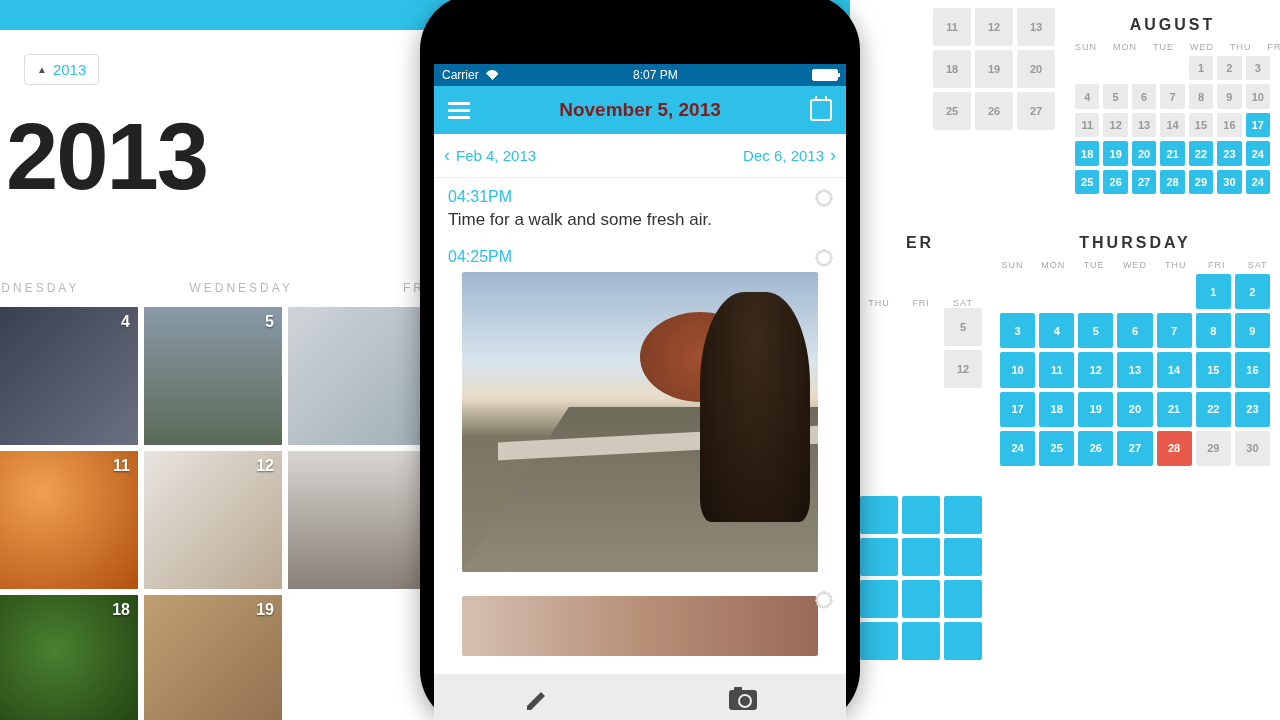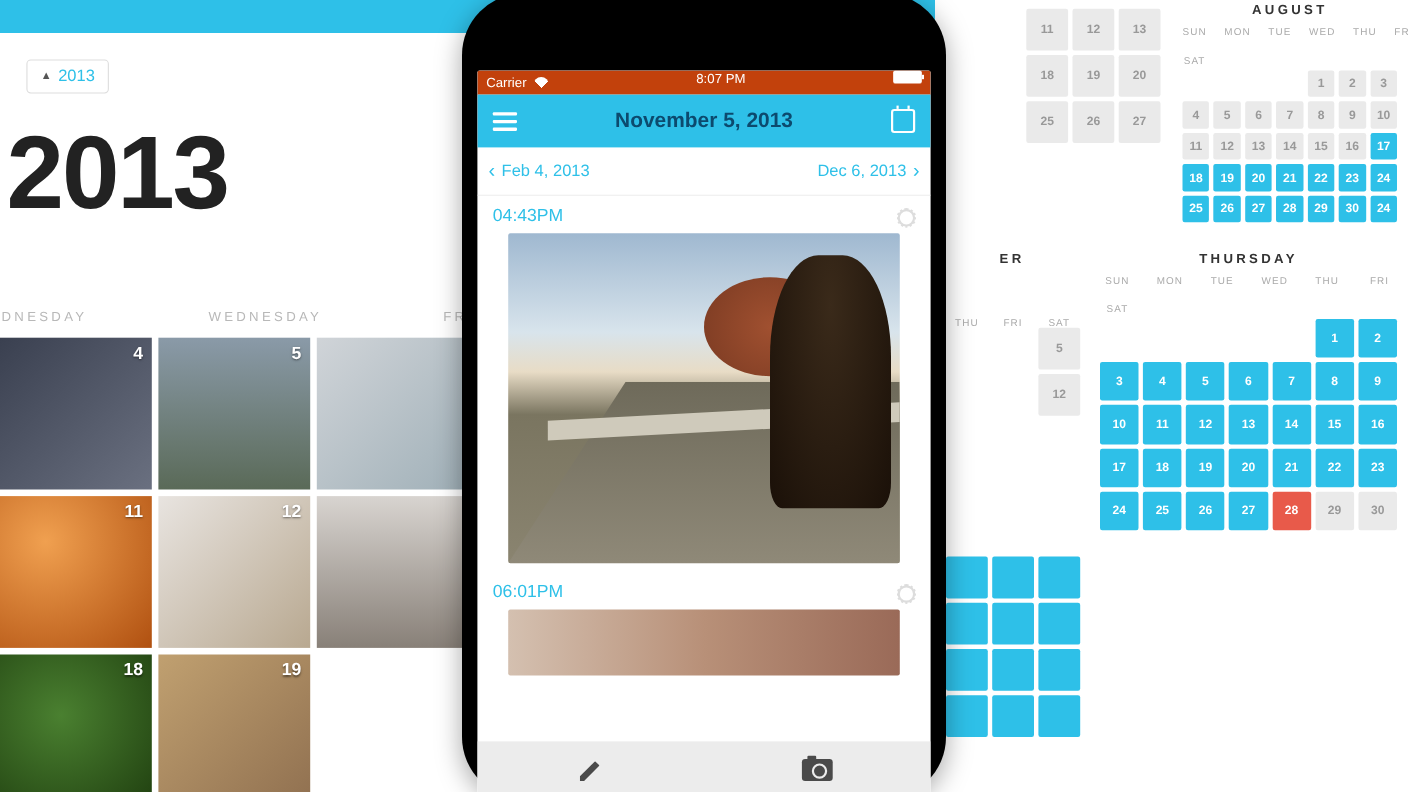--- a/index.html
+++ b/index.html
@@ -8,26 +8,26 @@
 .left-panel{position:absolute;left:0;top:30px;width:430px;height:690px;background:#fff;overflow:hidden}
 .year-chip{margin:24px 0 0 24px;border:1px solid #ddd;border-radius:4px;padding:6px 12px;display:inline-flex;align-items:center;gap:6px;color:#2ec0e8;font-size:15px;font-weight:500}
 .year-chip .chev{font-size:10px;color:#555}
 .left-panel h1{font-size:94px;font-weight:700;color:#222;margin:18px 0 0 -240px;letter-spacing:-2px;white-space:nowrap}
 .day-labels{display:flex;gap:110px;margin:70px 0 0 -24px;color:#b8b8b8;font-size:12px;letter-spacing:3px}
 .grid{display:grid;grid-template-columns:repeat(3,138px);gap:6px;margin:12px 0 0 0}
 .thumb{width:138px;height:138px;position:relative;background:#888;overflow:hidden}
 .thumb .num{position:absolute;top:6px;right:8px;color:#fff;font-size:16px;font-weight:600;text-shadow:0 1px 2px rgba(0,0,0,.5)}
 .phone{position:absolute;left:420px;top:-6px;width:440px;height:732px;background:#000;border-radius:56px;padding:70px 14px 0;z-index:5;box-shadow:0 6px 24px rgba(0,0,0,.35)}
 .phone-inner{width:100%;height:100%;background:#fff;border-radius:2px;overflow:hidden;position:relative}
-.statusbar{height:22px;background:#c2410c;color:#fff;display:flex;justify-content:space-between;padding:0 8px;font-size:12px}
+.statusbar{height:22px;background:#0369a1;color:#fff;display:flex;align-items:center;justify-content:space-between;padding:0 8px;font-size:12px}
 .sb-left{display:flex;align-items:center;gap:6px}
 .wifi{display:inline-block;width:14px;height:10px;background:conic-gradient(from -45deg at 50% 100%,#fff 0 90deg,transparent 0);border-radius:10px 10px 0 0}
 .battery{display:inline-block;width:26px;height:12px;border:1px solid #fff;border-radius:2px;position:relative;background:#fff}
 .battery::after{content:"";position:absolute;right:-3px;top:3px;width:2px;height:4px;background:#fff}
-.titlebar{height:48px;background:#2ec0e8;color:#0c4a6e;display:flex;align-items:center;justify-content:space-between;padding:0 14px}
+.titlebar{height:48px;background:#2ec0e8;color:#7f1d1d;display:flex;align-items:center;justify-content:space-between;padding:0 14px}
 .burger{display:flex;flex-direction:column;gap:4px}
 .burger span{display:block;width:22px;height:3px;background:#fff;border-radius:1px}
 .cal-icon{width:22px;height:22px;border:2px solid #fff;border-radius:3px;position:relative}
 .cal-icon::before{content:"";position:absolute;top:-5px;left:3px;right:3px;height:3px;border-left:2px solid #fff;border-right:2px solid #fff}
 .title-text{font-size:19px;font-weight:600}
 .navdates{height:44px;display:flex;align-items:center;justify-content:space-between;padding:0 10px;color:#2ec0e8;font-size:15px;border-bottom:1px solid #eee}
 .navdates .seg{display:flex;align-items:center;gap:6px}
 .chevron{font-size:18px;font-weight:300}
 .entry{padding:10px 14px 8px;position:relative}
 .entry-time{color:#2ec0e8;font-size:16px;font-weight:500}
@@ -41,22 +41,22 @@
 .autumn{position:absolute;left:50%;top:40px;width:120px;height:90px;background:radial-gradient(circle,#a05030,#7a3a22);border-radius:50%}
 .photo2{margin:6px 14px 0;height:60px;background:linear-gradient(90deg,#d4c0b0,#b89078,#9a6a58);border-radius:2px}
 .bottombar{position:absolute;bottom:0;left:0;right:0;height:52px;background:#ececec;display:flex}
 .bottombar>div{flex:1;display:flex;align-items:center;justify-content:center}
 .pen{width:20px;height:20px;background:#4a4a4a;clip-path:polygon(0 80%,70% 10%,90% 30%,20% 100%,0 100%)}
 .cam{width:28px;height:20px;background:#4a4a4a;border-radius:3px;position:relative}
 .cam::before{content:"";position:absolute;top:4px;left:9px;width:10px;height:10px;border:2px solid #ececec;border-radius:50%}
 .cam::after{content:"";position:absolute;top:-3px;left:5px;width:8px;height:4px;background:#4a4a4a;border-radius:1px}
 .right-panel{position:absolute;right:0;top:0;width:430px;height:720px;background:#fff;padding:0 10px}
 .cal{margin-bottom:24px}
-.cal-title{text-align:center;font-size:12px;font-weight:700;letter-spacing:3px;color:#333;margin:2px 0 8px}
-.cal-head{display:grid;grid-template-columns:repeat(6,1fr);gap:16px;margin-bottom:4px}
+.cal-title{text-align:center;font-size:16px;font-weight:700;letter-spacing:3px;color:#333;margin:16px 0 8px}
+.cal-head{display:grid;grid-template-columns:repeat(7,1fr);gap:16px;margin-bottom:4px}
 .cal-head span{font-size:9px;color:#aaa;text-align:center;letter-spacing:1px}
 .cal-grid{display:grid;grid-template-columns:repeat(7,1fr);gap:4px}
 .cell{aspect-ratio:1;display:flex;align-items:center;justify-content:center;font-size:11px;font-weight:600;border-radius:2px}
 .cell.g{background:#eaeaea;color:#999}
 .cell.b{background:#2ec0e8;color:#fff}
 .cell.r{background:#e85a4a;color:#fff}
 .cell.e{background:transparent}
 .cal-row{display:flex;gap:20px}
 .cal-col{flex:1;min-width:0}
 .cal-top-partial{display:grid;grid-template-columns:repeat(4,38px);gap:4px;justify-content:end;margin-top:8px}
@@ -140,31 +140,35 @@
         <span class="chevron">‹</span>
         <span>Feb 4, 2013</span>
       </div>
       <div class="seg">
         <span>Dec 6, 2013</span>
         <span class="chevron">›</span>
       </div>
     </div>
     <div class="entry">
       <div class="gear"></div>
-      <div class="entry-time">04:43PM</div>
+      <div class="entry-time">04:31PM</div>
+      <div class="entry-text">Time for a walk and some fresh air.</div>
+    </div>
+    <div class="entry">
+      <div class="gear"></div>
+      <div class="entry-time">04:25PM</div>
       <div class="photo-main">
         <div class="autumn"></div>
           <div class="road"></div>
           <div class="curb"></div>
           <div class="tree"></div>
       </div>
     </div>
     <div class="entry">
       <div class="gear"></div>
-      <div class="entry-time">06:01PM</div>
       <div class="photo2"></div>
     </div>
     <div class="bottombar">
       <div>
           <div class="pen"></div>
         </div>
       <div>
           <div class="cam"></div>
         </div>
     </div>

